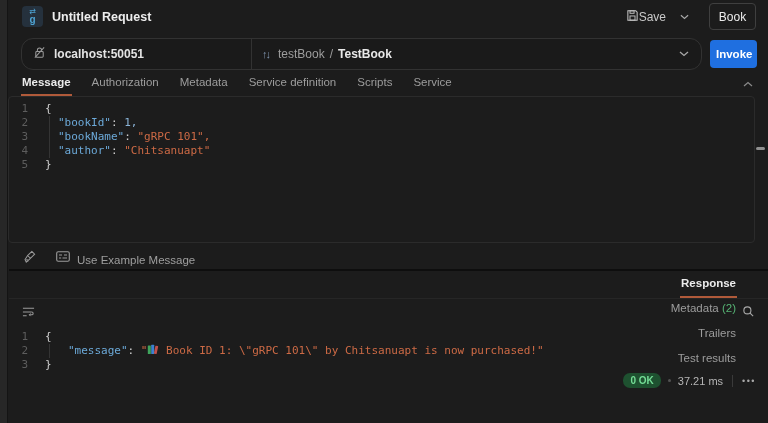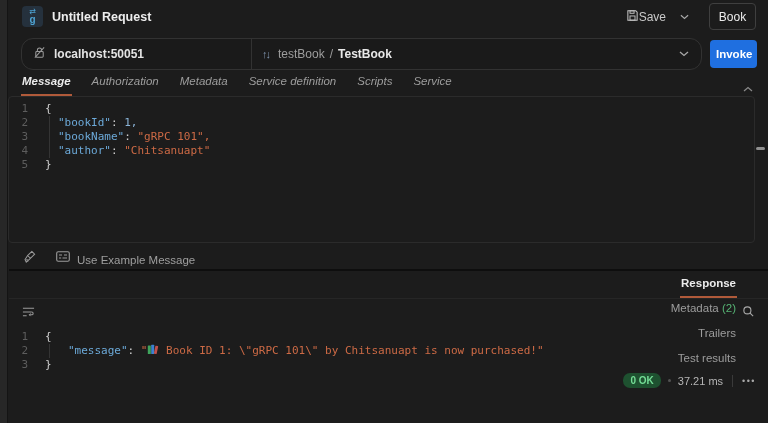--- a/index.html
+++ b/index.html
@@ -28,21 +28,21 @@
   .url-method{flex:1;display:flex;align-items:center;padding-left:10px;}
   .method-arrows{font-size:11px;color:#7d93ad;letter-spacing:-2px;margin-right:9px;}
   .svc{font-size:12px;color:#9d9d9d;}
   .svc-sep{font-size:12px;color:#9d9d9d;margin:0 5px;}
   .mthd{font-size:12px;font-weight:600;color:#e9e9e9;}
   .url-chevron{margin-left:auto;display:flex;align-items:center;padding:0 12px;cursor:pointer;}
   .invoke-btn{width:47px;height:28px;background:#1f6fe0;border:none;border-radius:4px;color:#fff;
               font-size:11.5px;font-weight:600;font-family:inherit;cursor:pointer;}
 
   
-  .tabs-row{position:absolute;left:9px;top:72px;right:13px;height:24px;display:flex;align-items:flex-end;padding-left:12px;box-sizing:border-box;font-style:italic;}
+  .tabs-row{position:absolute;left:9px;top:72px;right:13px;height:24px;display:flex;padding-left:12px;box-sizing:border-box;}
   .tab{font-size:11.5px;color:#9d9d9d;padding:4px 1px 7px;margin-right:19px;cursor:pointer;border-bottom:2px solid transparent;}
   .tab.active{color:#ececec;font-weight:600;border-bottom:2px solid #b05a3a;}
   .collapse-chevron{margin-left:auto;padding:4px 2px;cursor:pointer;display:flex;align-items:center;}
 
   
   .editor-panel{position:absolute;left:8px;top:96px;right:13px;height:147px;border:1px solid #2b2b2b;border-radius:4px;box-sizing:border-box;background:#1c1c1c;padding-top:5px;}
   .code-line{display:flex;height:14px;line-height:14px;font-family:"DejaVu Sans Mono",monospace;font-size:11px;}
   .ln{width:19px;text-align:right;color:#5d5d5d;flex:0 0 auto;}
   .code{margin-left:17px;white-space:pre;color:#cfcfcf;}
   .ind2{padding-left:13px;}

